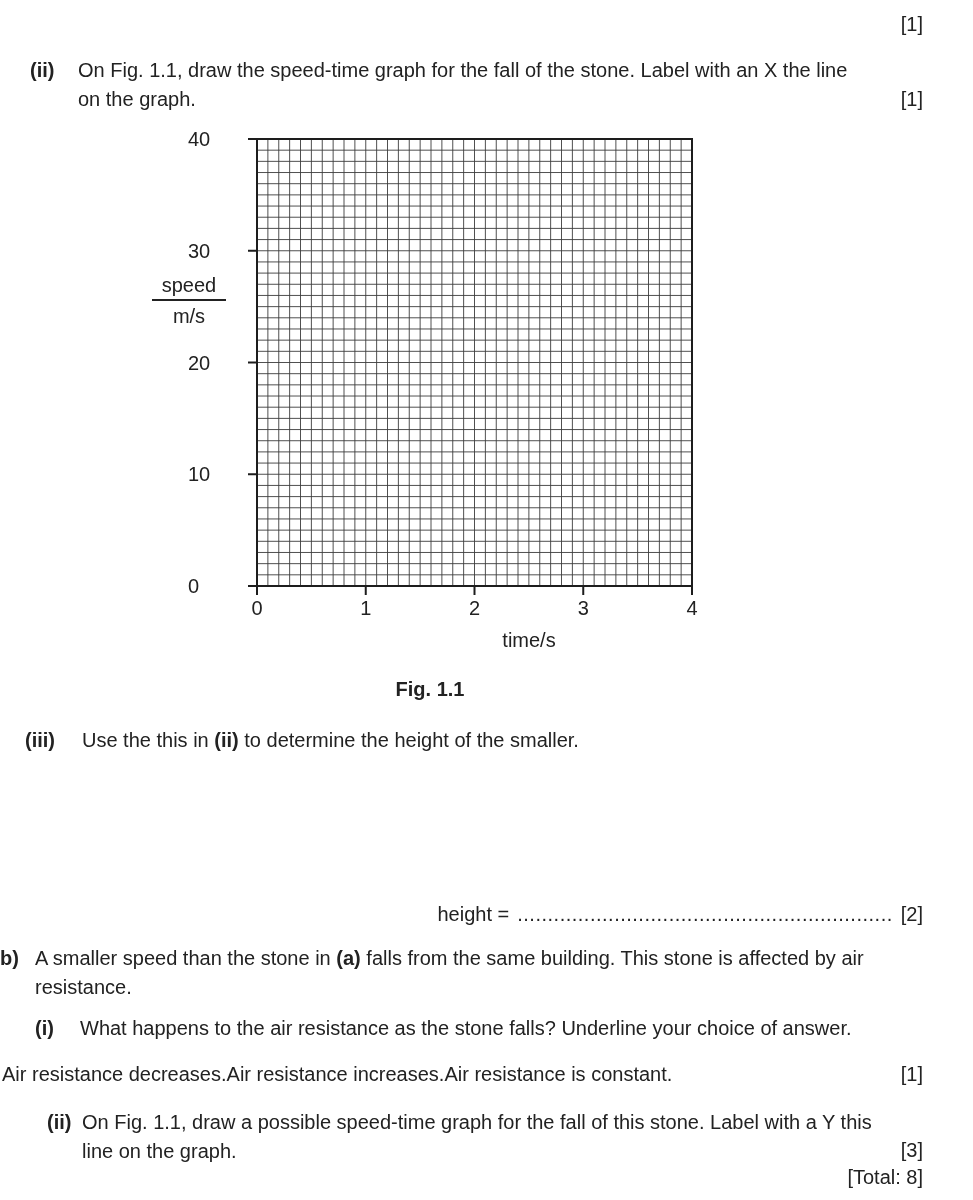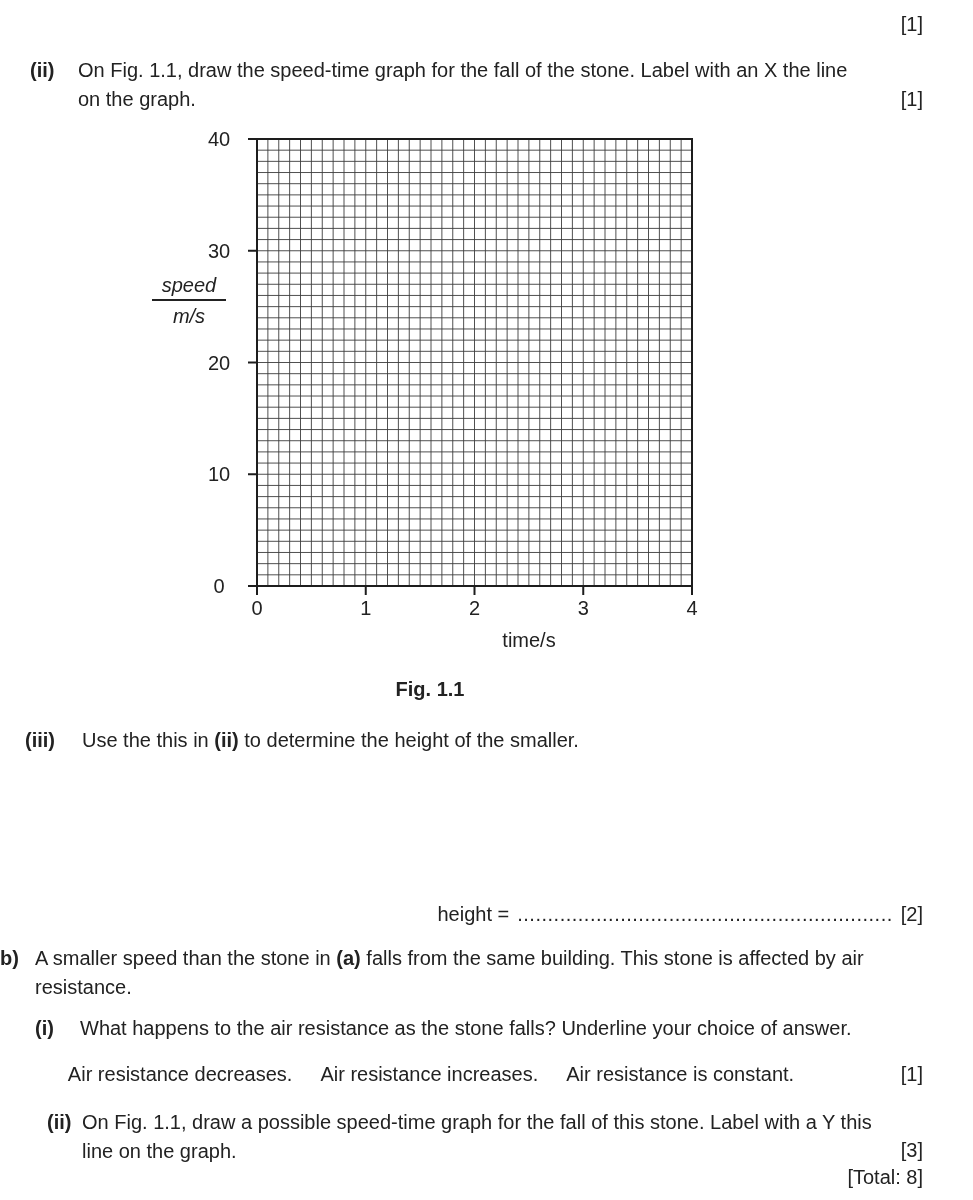--- a/index.html
+++ b/index.html
@@ -11,30 +11,30 @@
     font-size:20px;color:#222;
     overflow:hidden;
   }
   .abs{position:absolute;}
   .para{display:flex;line-height:29px;}
   .para .qlabel{font-weight:bold;flex:0 0 auto;}
   .para .qtext{white-space:pre-line;flex:1 1 auto;}
   .bold{font-weight:bold;}
   .mark{line-height:29px;text-align:right;}
   .right-anchor{right:50px;}
-  .ytick-label{position:absolute;width:62px;text-align:center;line-height:24px;}
+  .ytick-label{position:absolute;width:62px;text-align:left;line-height:24px;}
   .xtick-label{position:absolute;width:40px;text-align:center;line-height:24px;}
-  .yaxis-frac{text-align:center;line-height:24px;font-style:italic;}
+  .yaxis-frac{text-align:center;line-height:24px;}
   .yaxis-frac .num{border-bottom:2px solid #222;padding:0 3px 2px 3px;display:block;}
   .yaxis-frac .den{padding-top:3px;display:block;}
   .axis-title{text-align:center;line-height:24px;}
   .fig-caption{text-align:center;font-weight:bold;line-height:24px;}
   .answer-row{display:flex;align-items:baseline;gap:8px;line-height:29px;}
   .answer-dots{letter-spacing:0.5px;}
-  .options-row{display:flex;justify-content:center;line-height:29px;gap:28px;}
+  .options-row{display:flex;justify-content:flex-start;line-height:29px;}
 </style>
 </head>
 <body>
 
 <div class="page">
 
   <div class="abs mark right-anchor" style="top:10px;">[1]</div>
 
   <div class="abs para" style="left:30px;top:56px;width:893px;">
     <span class="qlabel" style="width:48px;">(ii)</span>

